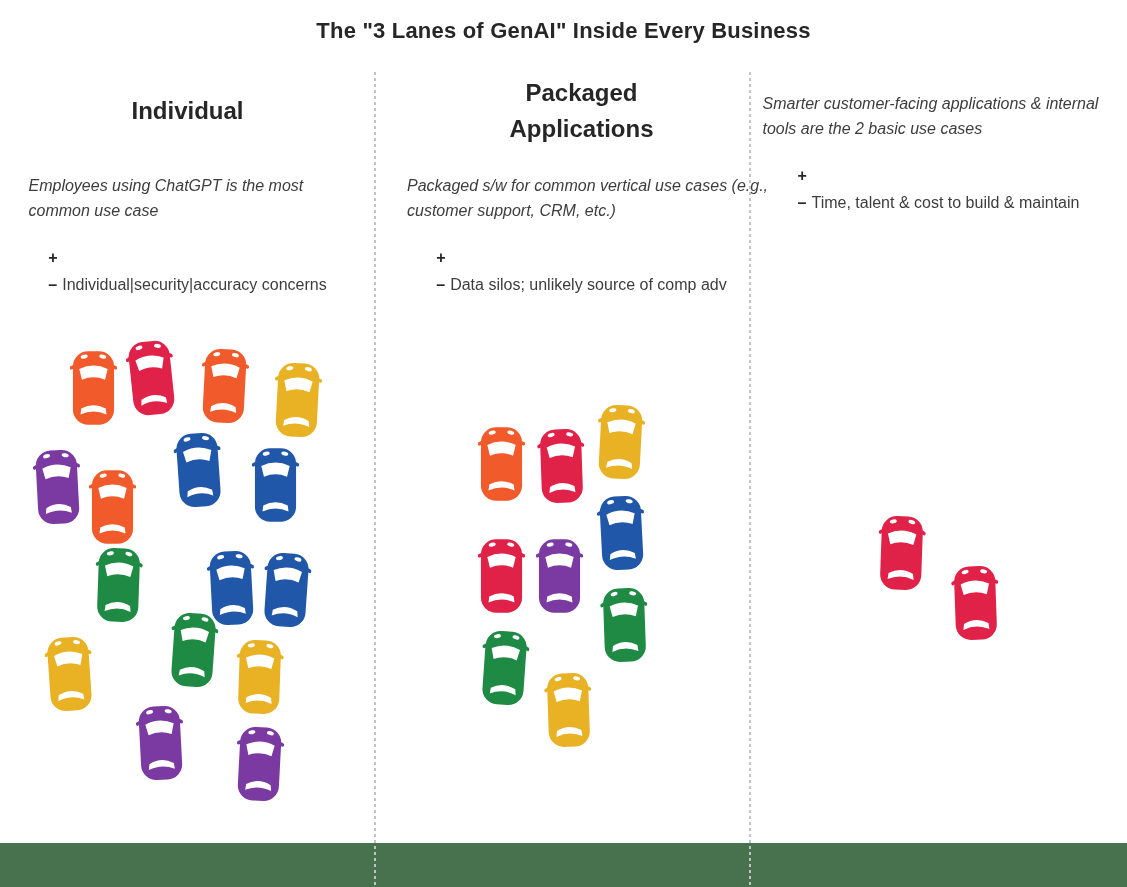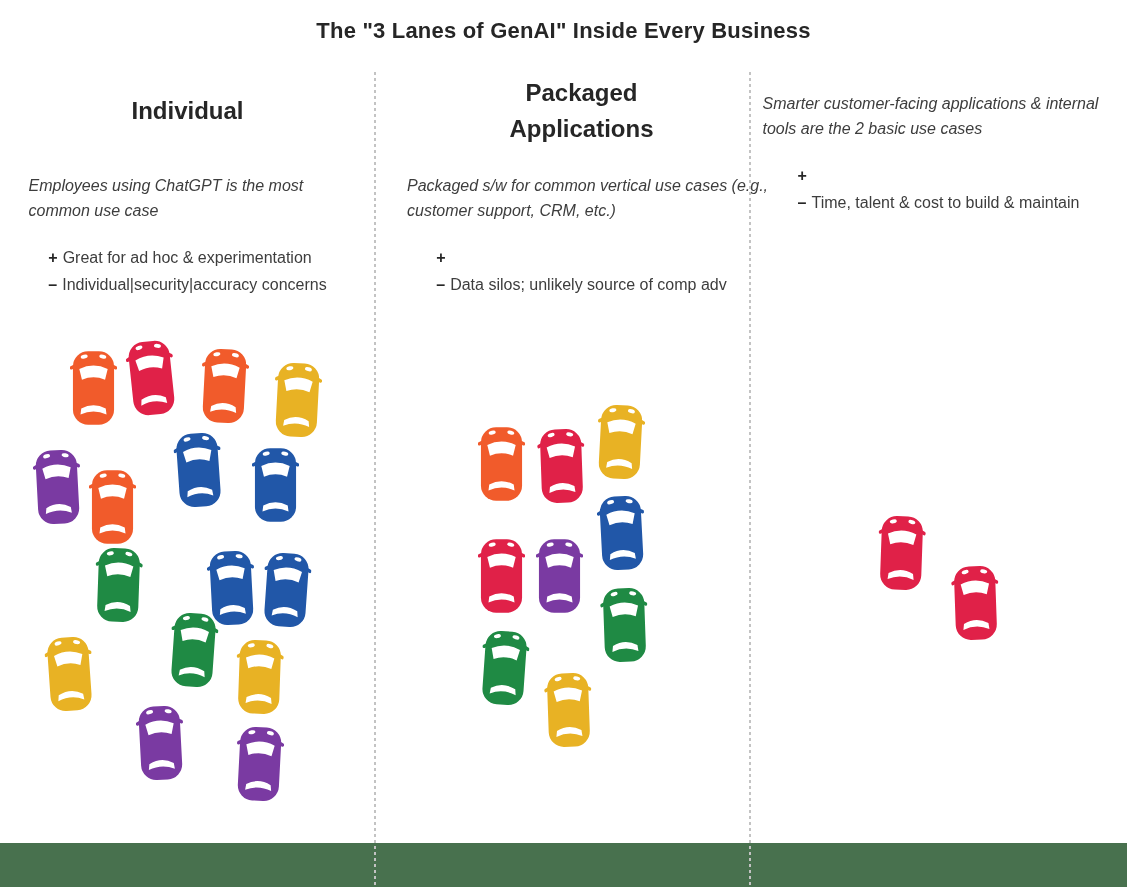--- a/index.html
+++ b/index.html
@@ -77,21 +77,20 @@
 
   <div class="divider divider-1"></div>
   <div class="divider divider-2"></div>
 
   <section class="lane lane-1">
     <h2>Individual</h2>
     <p class="desc">Employees using ChatGPT is the most common use case</p>
     <div class="procon">
       <div class="line">
         <span class="sign">+</span>
-        <span>Great for ad hoc &amp; experimentation</span>
       </div>
       <div class="line">
         <span class="sign">–</span>
         <span>Individual|security|accuracy concerns</span>
       </div>
     </div>
   </section>
 
   <section class="lane lane-2">
     <h2>Packaged Applications</h2>

